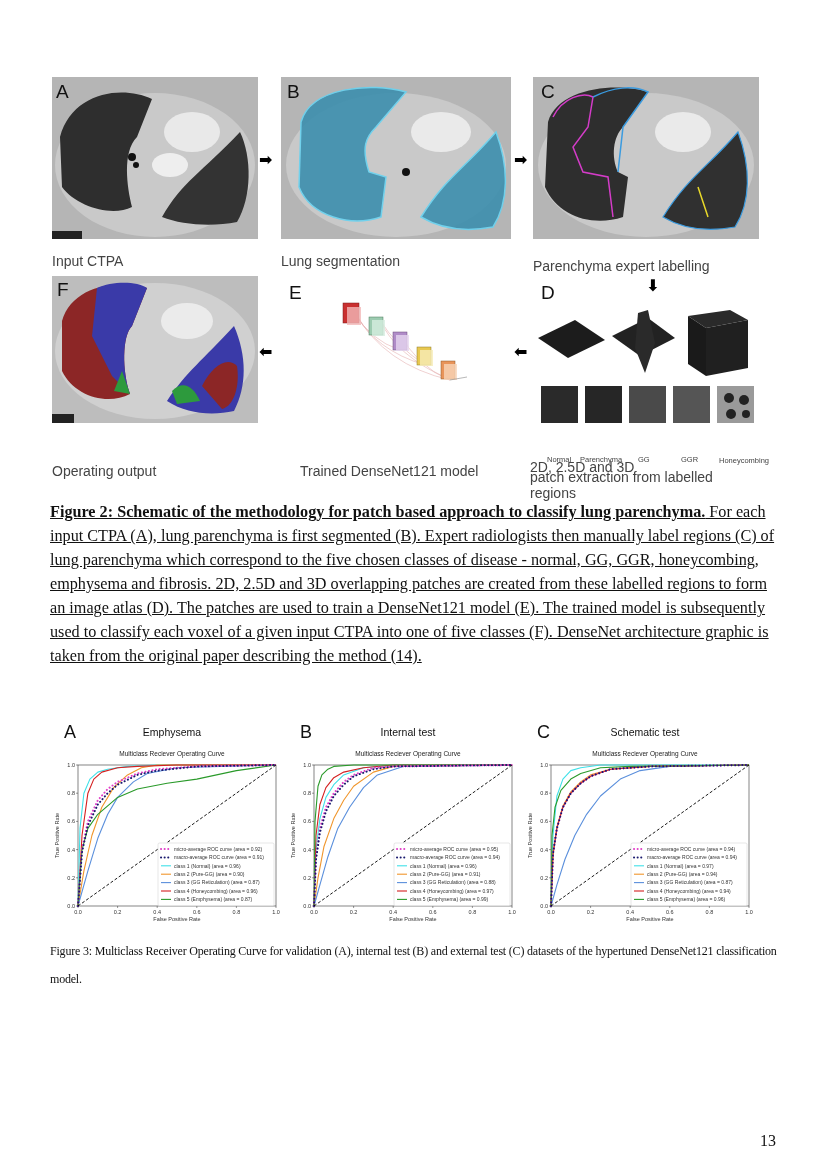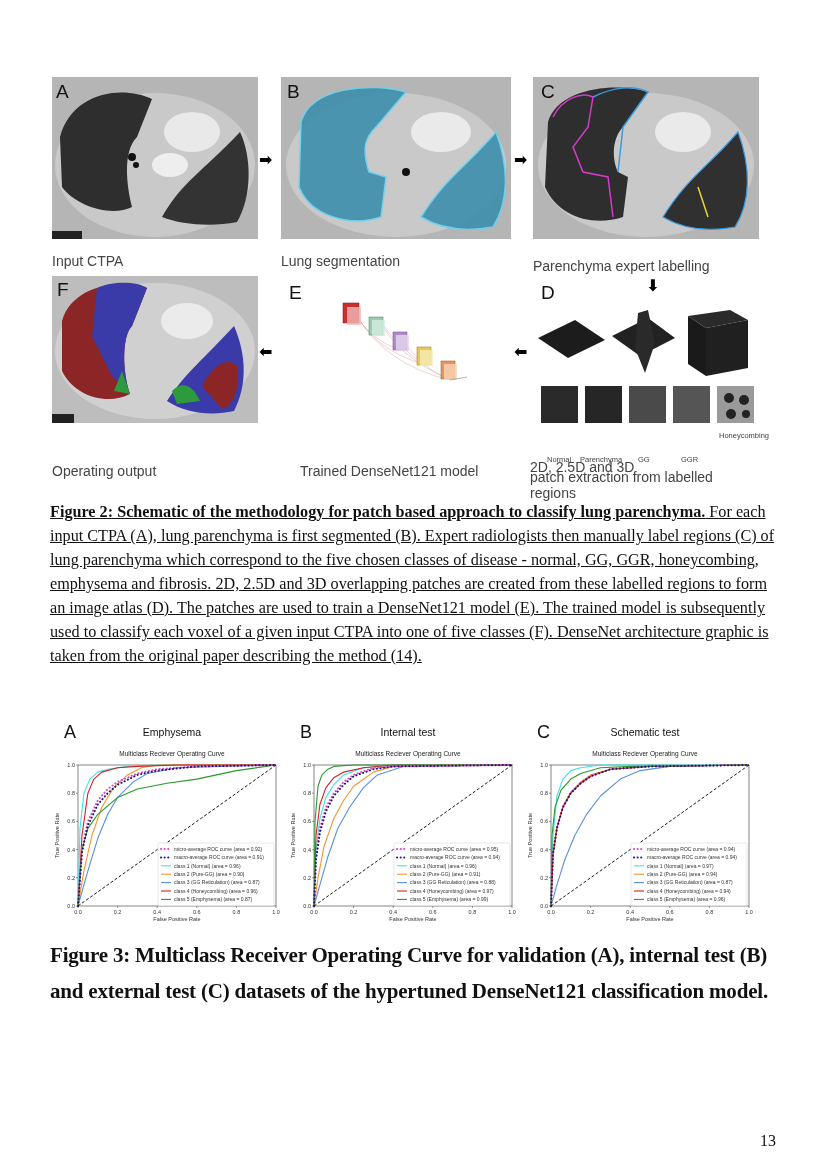--- a/index.html
+++ b/index.html
@@ -4,21 +4,21 @@
 <style>
   html, body { margin: 0; padding: 0; background: #ffffff; }
   body { width: 828px; height: 1169px; position: relative; overflow: hidden; font-family: "Liberation Serif", serif; color: #111; }
   .abs { position: absolute; }
   .panel-img { position: absolute; background: #9a9a9a; overflow: hidden; }
   .panel-letter { position: absolute; font-family: "Liberation Sans", sans-serif; font-size: 19px; color: #111; }
   .panel-caption { position: absolute; font-family: "Liberation Sans", sans-serif; font-size: 14px; color: #444; text-align: left; }
   .arrow { position: absolute; font-family: "DejaVu Sans", sans-serif; font-size: 16px; color: #000; font-weight: bold; }
   .caption-text { position: absolute; left: 50px; width: 735px; font-size: 16.2px; line-height: 24px; color: #111; }
   .caption-text b { font-weight: bold; }
-  .fig3-caption { position: absolute; left: 50px; width: 735px; font-size: 21px; line-height: 36px; font-weight: bold; font-family: "Liberation Serif", serif; letter-spacing: -0.2px; }
+  .fig3-caption { position: absolute; left: 50px; width: 735px; font-size: 12px; line-height: 28px; font-weight: normal; font-family: "Liberation Serif", serif; letter-spacing: -0.2px; }
   .page-number { position: absolute; right: 52px; top: 1132px; font-size: 16px; }
   .chart-wrap { position: absolute; width: 240px; height: 190px; }
   .chart-letter { position: absolute; left: 12px; top: 0; font-family: "Liberation Sans", sans-serif; font-size: 18px; }
   .chart-subtitle { position: absolute; left: 0; width: 240px; top: 4px; text-align: center; font-family: "Liberation Sans", sans-serif; font-size: 10.5px; }
   .chart-title { position: absolute; left: 0; width: 240px; top: 28px; text-align: center; font-family: "Liberation Sans", sans-serif; font-size: 6.5px; color: #222; }
   .patch-labels span { position: absolute; font-family: "Liberation Sans", sans-serif; font-size: 7.5px; color: #444; margin-top: 24px; }
 </style>
 </head>
 <body>
 
@@ -138,21 +138,21 @@
         <circle cx="203" cy="14" r="5" fill="#222"></circle>
       <circle cx="190" cy="28" r="5" fill="#222"></circle>
         <circle cx="205" cy="28" r="4" fill="#222"></circle>
     </svg>
   </div>
   <div class="patch-labels">
     <span style="left:547px; top:431px;">Normal</span>
     <span style="left:580px; top:431px;">Parenchyma</span>
     <span style="left:638px; top:431px;">GG</span>
     <span style="left:681px; top:431px;">GGR</span>
-    <span style="left:711px; top:407px;padding-left:8px;">Honeycombing</span>
+    <span style="left:711px; top:432px;padding-left:8px;">Honeycombing</span>
   </div>
   <div class="panel-caption" style="left:530px; top:459px; width:230px;">2D, 2.5D and 3D</div>
   <div class="panel-caption" style="left:530px; top:469px; width:230px;">patch extraction from labelled regions</div>
 </div>
 
 <div class="caption-text" style="top:500px;text-decoration:underline;">
   <b>Figure 2: Schematic of the methodology for patch based approach to classify lung parenchyma.</b><span> For each input CTPA (A), lung parenchyma is first segmented (B). Expert radiologists then manually label regions (C) of lung parenchyma which correspond to the five chosen classes of disease - normal, GG, GGR, honeycombing, emphysema and fibrosis. 2D, 2.5D and 3D overlapping patches are created from these labelled regions to form an image atlas (D). The patches are used to train a DenseNet121 model (E). The trained model is subsequently used to classify each voxel of a given input CTPA into one of five classes (F). DenseNet architecture graphic is taken from the original paper describing the method (14).</span>
 </div>
 
 <div id="charts">

